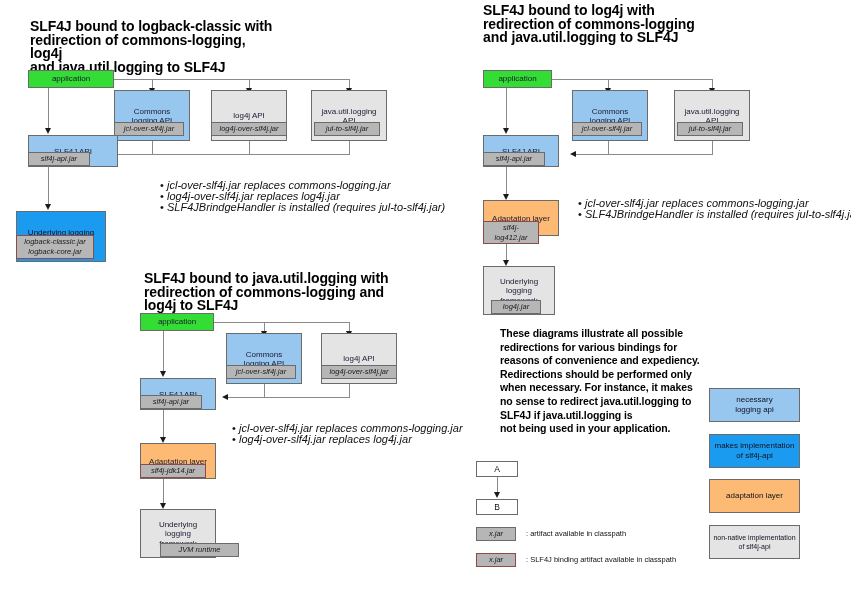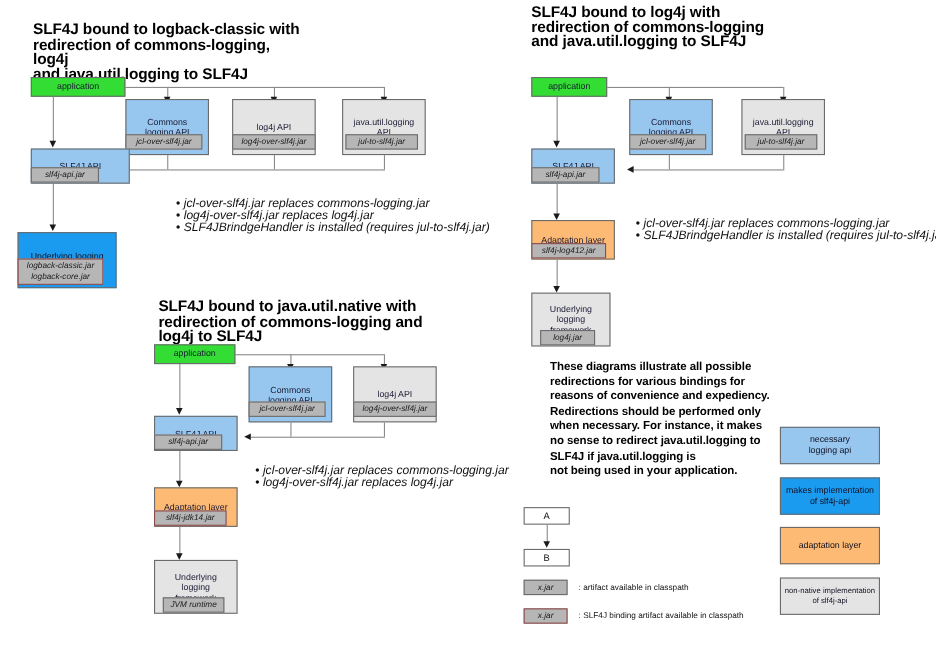--- a/index.html
+++ b/index.html
@@ -289,35 +289,35 @@
   <div class="jarchip" style="left:677px; top:122px; width:66px;">jul-to-slf4j.jar</div>
 
   <div class="node c-abstract" style="left:483px; top:135px; width:76px; height:32px;">
     <span class="node-label">SLF4J API</span>
   </div>
   <div class="jarchip" style="left:483px; top:152px; width:62px;">slf4j-api.jar</div>
 
   <div class="node c-adapt" style="left:483px; top:200px; width:76px; height:36px;">
     <span class="node-label">Adaptation layer</span>
   </div>
-  <div class="jarchip binding" style="left:483px; top:221px; width:68px;">slf4j-log412.jar</div>
+  <div class="jarchip binding" style="left:483px; top:221px; width:56px;">slf4j-log412.jar</div>
 
   <div class="node c-nonnative" style="left:483px; top:266px; width:72px; height:49px;">
     <span class="node-label">Underlying
 logging
 framework</span>
   </div>
   <div class="jarchip" style="left:491px; top:300px; width:50px;">log4j.jar</div>
 
   <div class="bullets" style="left:578px; top:182px;">
     <span class="bl">jcl-over-slf4j.jar replaces commons-logging.jar</span>
     <span class="bl">SLF4JBrindgeHandler is installed (requires jul-to-slf4j.jar)</span>
   </div>
 
-  <div class="diagram-title" style="left:144px; top:272px; width:260px;">SLF4J bound to java.util.native with
+  <div class="diagram-title" style="left:144px; top:272px; width:260px;">SLF4J bound to java.util.logging with
 redirection of commons-logging and
 log4j to SLF4J</div>
 
   <div class="ln h" style="left:214px; top:322px; width:135px;"></div>
   <div class="ln v" style="left:349px; top:322px; height:11px;"></div>
   <div class="ln v" style="left:264px; top:322px; height:11px;"></div>
   <div class="arrow-d" style="left:260.5px; top:331px;"></div>
   <div class="arrow-d" style="left:345.5px; top:331px;"></div>
 
   <div class="ln v" style="left:163px; top:331px; height:42px;"></div>
@@ -357,21 +357,21 @@
   <div class="node c-adapt" style="left:140px; top:443px; width:76px; height:36px;">
     <span class="node-label">Adaptation layer</span>
   </div>
   <div class="jarchip binding" style="left:140px; top:464px; width:66px;">slf4j-jdk14.jar</div>
 
   <div class="node c-nonnative" style="left:140px; top:509px; width:76px; height:49px;">
     <span class="node-label">Underlying
 logging
 framework</span>
   </div>
-  <div class="jarchip" style="left:148px; top:543px; width:56px;">JVM runtime</div>
+  <div class="jarchip" style="left:160px; top:543px; width:79px;">JVM runtime</div>
 
   <div class="bullets" style="left:232px; top:407px;">
     <span class="bl">jcl-over-slf4j.jar replaces commons-logging.jar</span>
     <span class="bl">log4j-over-slf4j.jar replaces log4j.jar</span>
   </div>
 
   <div class="notes" style="left:500px; top:327px; width:280px;">These diagrams illustrate all possible
 redirections for various bindings for
 reasons of convenience and expediency.
 Redirections should be performed only

